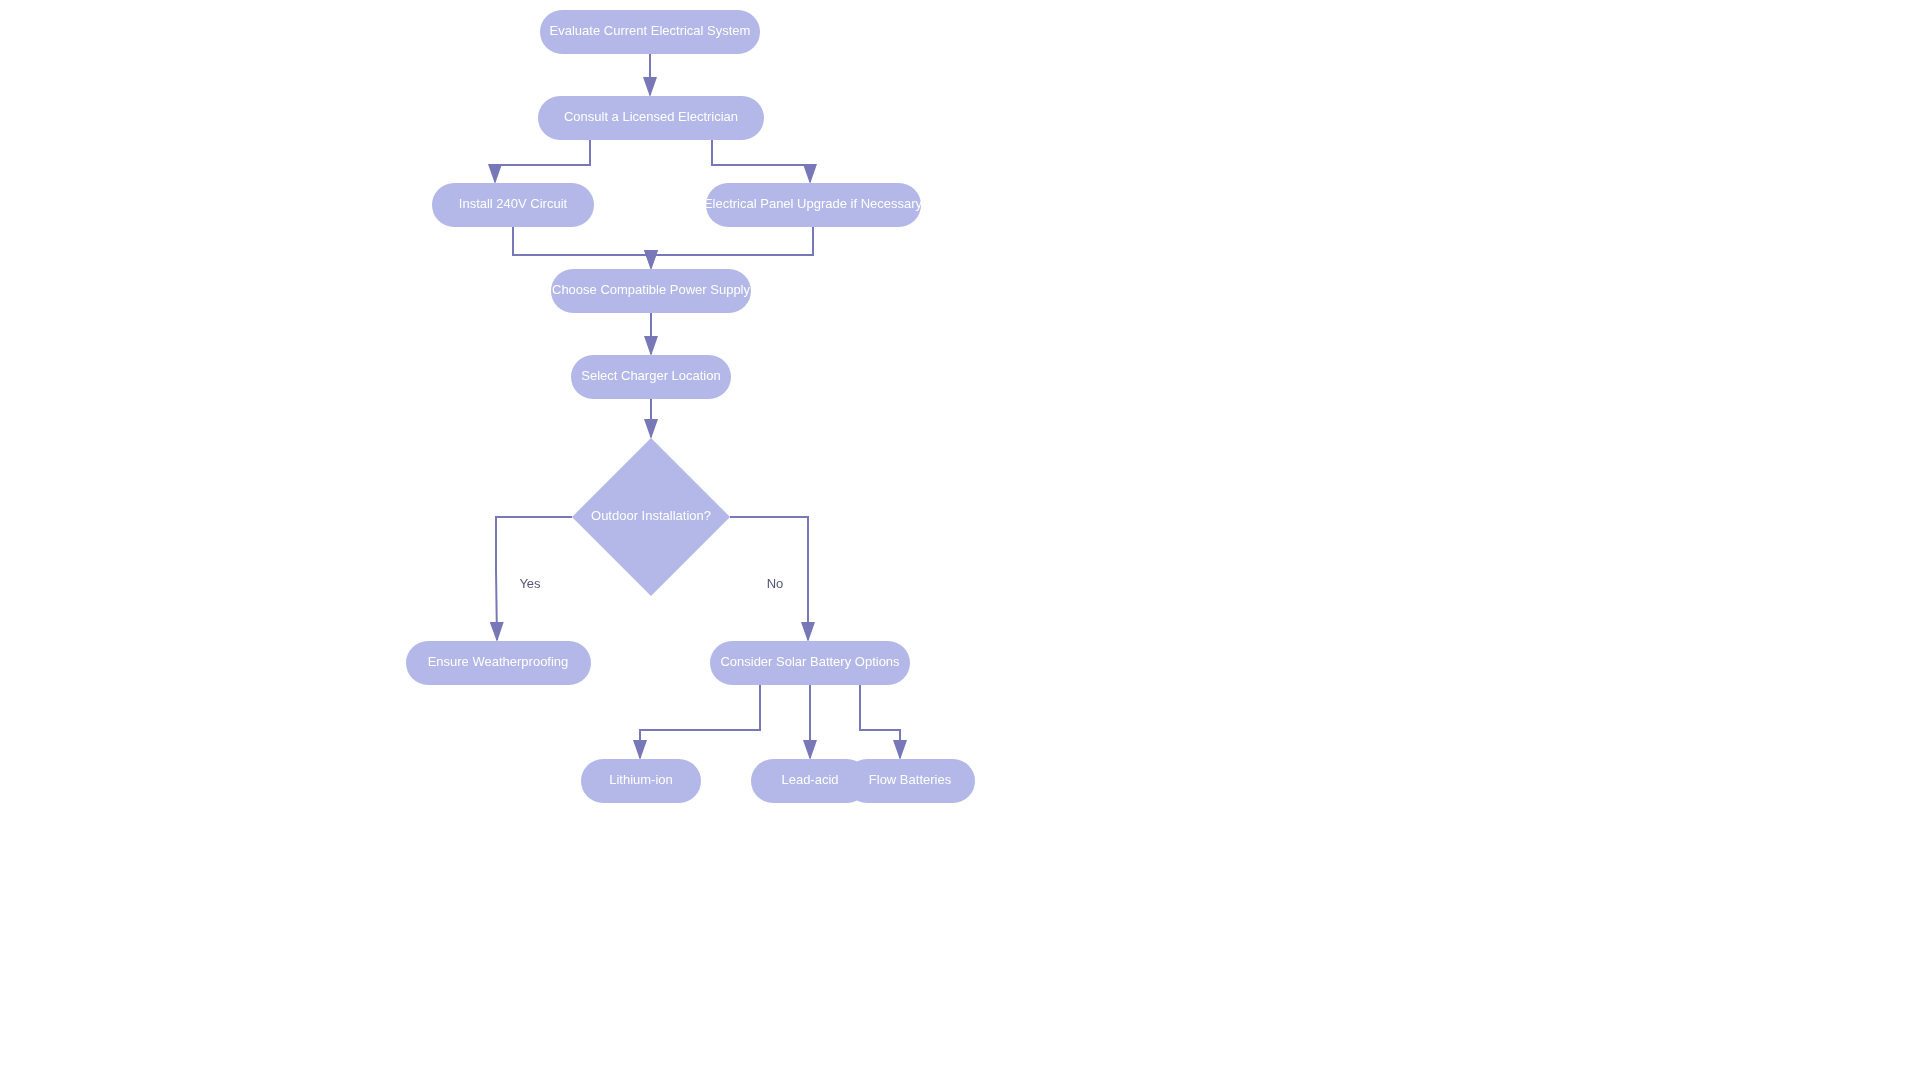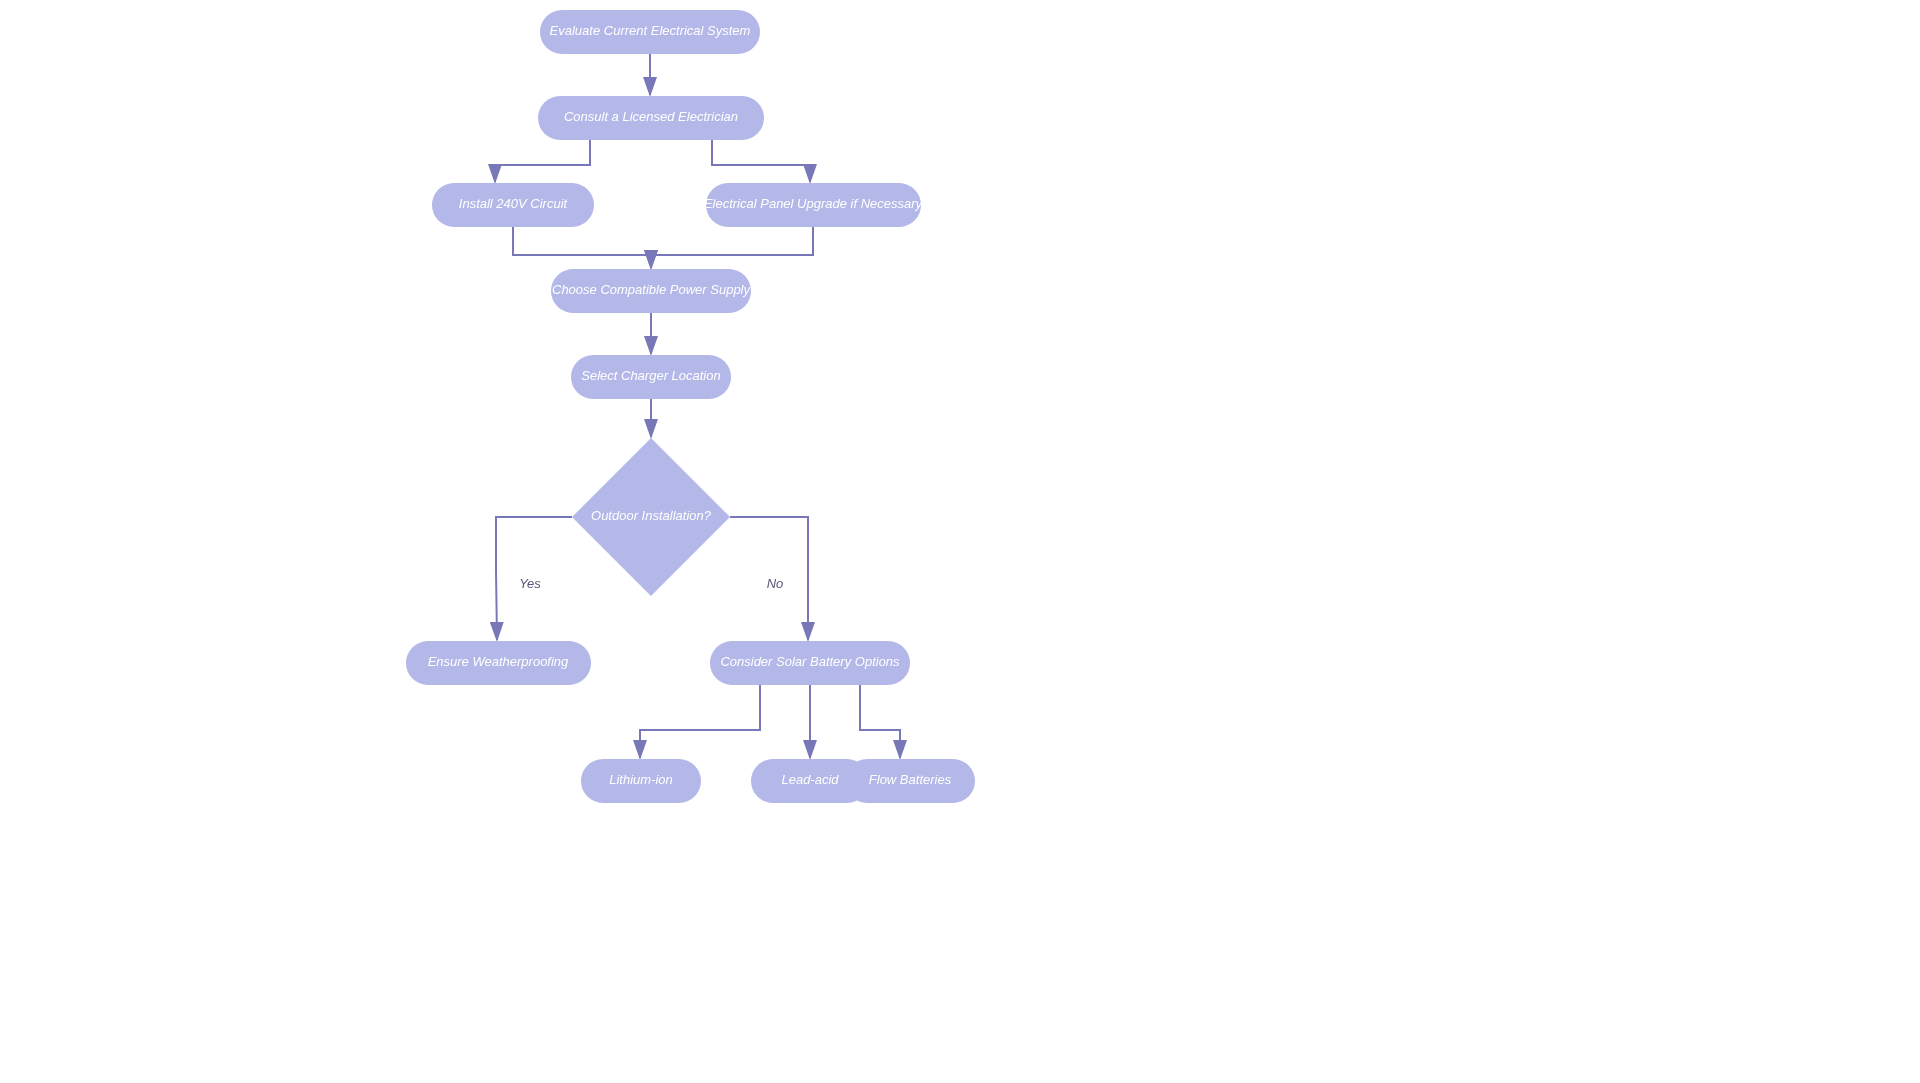--- a/index.html
+++ b/index.html
@@ -10,21 +10,20 @@
       height: 1083px;
       overflow: hidden;
       position: relative;
     }
     .flowchart-container {
       position: absolute;
       top: 0;
       left: 0;
       width: 1920px;
       height: 1083px;
-      font-style: italic;
     }
     svg {
       width: 1920px;
       height: 1083px;
     }
     .arrow {
       stroke: #7878b8;
       stroke-width: 2;
       fill: none;
       marker-end: url(#arrowhead);

